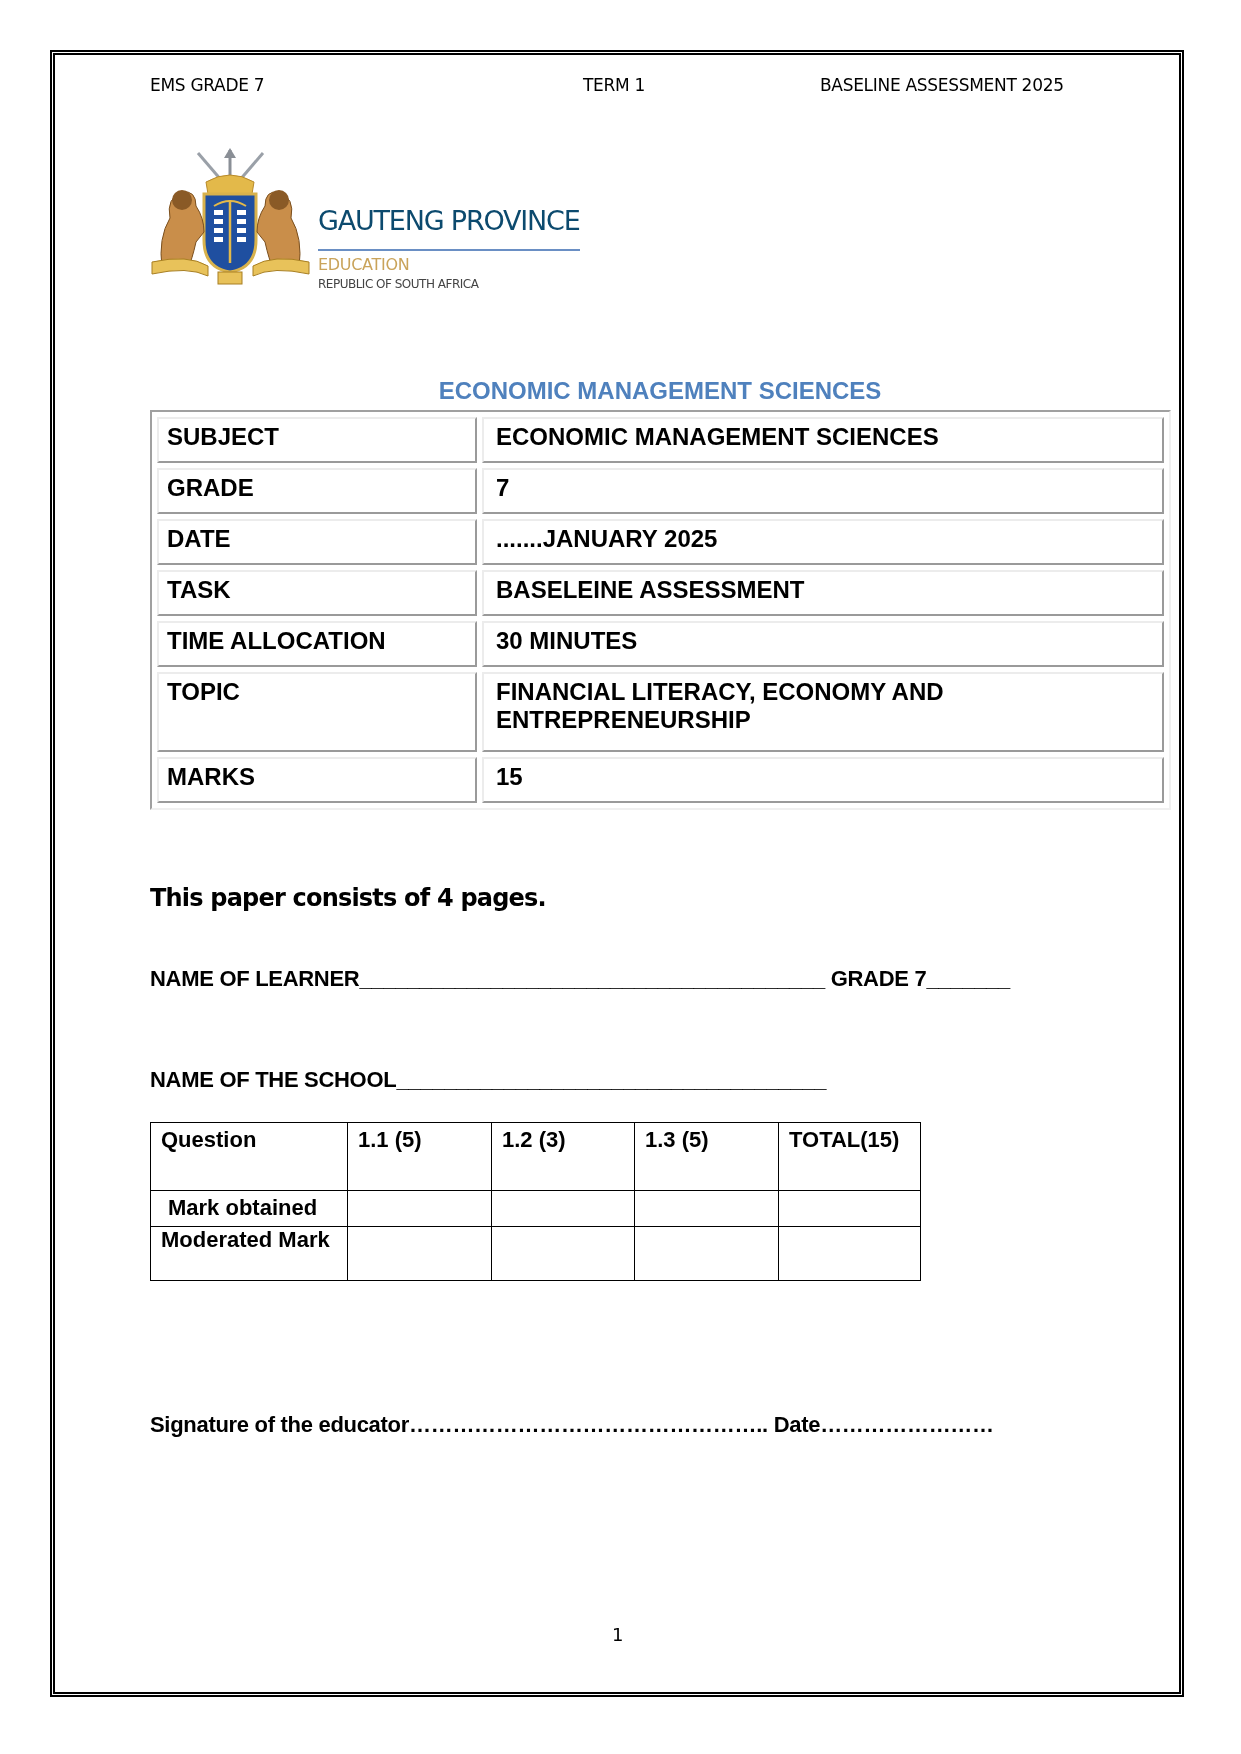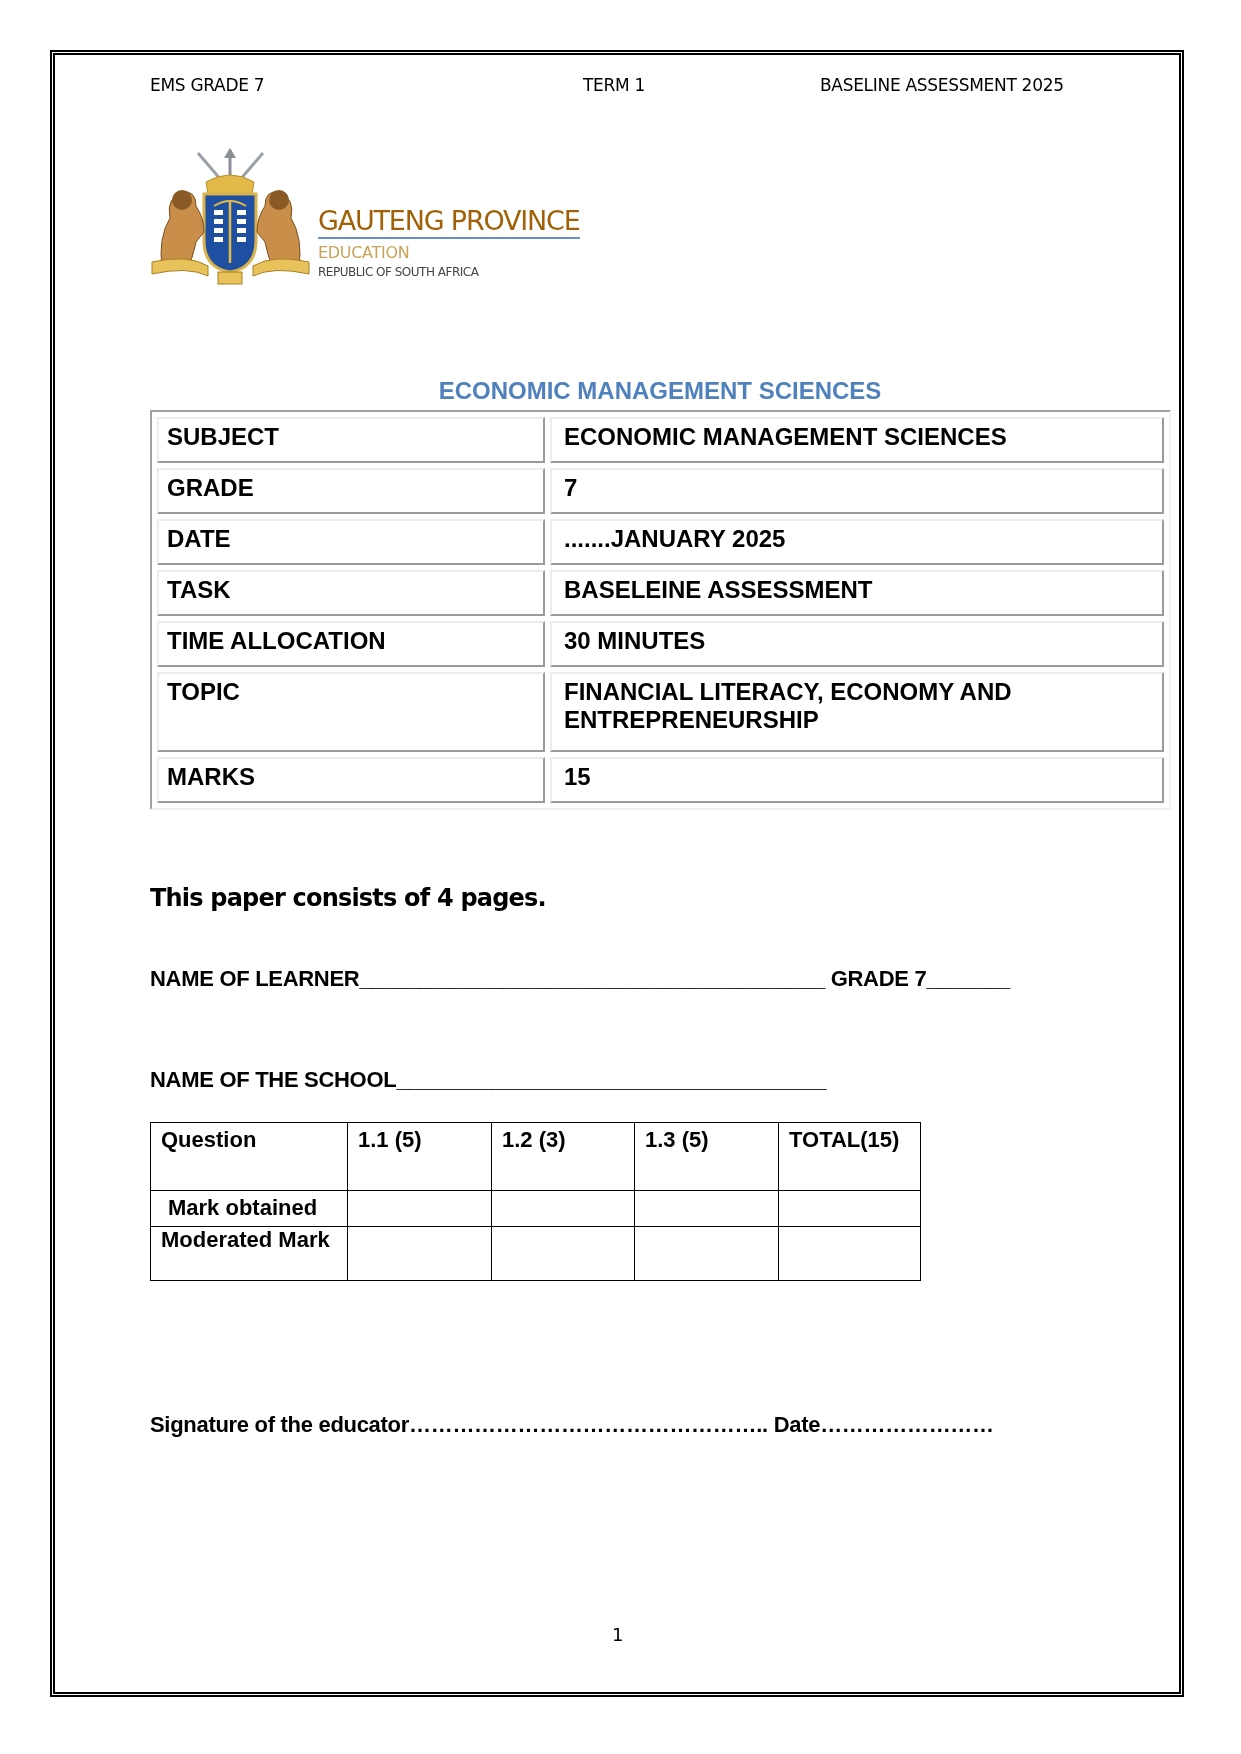--- a/index.html
+++ b/index.html
@@ -11,41 +11,41 @@
 
   .hdr { position: absolute; top: 75px; font-family: "DejaVu Sans", sans-serif;
          font-size: 17px; letter-spacing: -0.3px; }
   .hdr-left { left: 150px; }
   .hdr-mid { left: 583px; }
   .hdr-right { left: 820px; }
 
   
   .logo { position: absolute; left: 148px; top: 148px; width: 410px; height: 138px; }
   .logo-text { position: absolute; left: 170px; top: 58px; }
-  .logo-title { font-family: "DejaVu Sans", sans-serif; font-size: 27px; color: #a16207;
+  .logo-title { font-family: "DejaVu Sans", sans-serif; font-size: 27px; color: #0c4a6e;
                 letter-spacing: -1.2px; white-space: nowrap; line-height: 30px;
-                border-bottom: 2px solid #6a8fc4; padding-bottom: 1px; }
+                border-bottom: 2px solid #6a8fc4; padding-bottom: 13px; }
   .logo-sub1 { font-family: "DejaVu Sans", sans-serif; font-size: 16px; color: #c9a35a;
                letter-spacing: -0.3px; margin-top: 4px; }
   .logo-sub2 { font-family: "DejaVu Sans", sans-serif; font-size: 12px; color: #444;
                letter-spacing: -0.5px; margin-top: 3px; }
 
   .doc-title { position: absolute; left: 150px; width: 1020px; top: 377px; text-align: center;
                font-size: 24px; font-weight: bold; color: #4f81bd; }
 
   
   .info-table { position: absolute; left: 150px; top: 410px; width: 1021px;
                 border-collapse: separate; border-spacing: 5px;
                 border-top: 2px solid #a0a0a0; border-left: 2px solid #a0a0a0;
                 border-right: 2px solid #f0f0f0; border-bottom: 2px solid #f0f0f0; }
   .info-table td { border-top: 2px solid #ececec; border-left: 2px solid #ececec;
                    border-right: 2px solid #9a9a9a; border-bottom: 2px solid #9a9a9a;
                    vertical-align: top; font-size: 24px; font-weight: bold;
                    padding: 4px 12px 0 12px; height: 46px; box-sizing: border-box; line-height: 28px; }
-  .info-table td.lbl { width: 388px; padding-left: 8px; }
+  .info-table td.lbl { width: 320px; padding-left: 8px; }
   .info-table tr.tall td { height: 80px; }
 
   .pages-note { position: absolute; left: 150px; top: 884px; font-size: 24px; font-weight: bold;
                 font-family: "DejaVu Sans", sans-serif; letter-spacing: -0.8px; }
 
   .field-line { position: absolute; left: 150px; font-size: 22px; font-weight: bold;
                 letter-spacing: -0.3px; white-space: nowrap; }
   .learner-line { top: 966px; }
   .school-line { top: 1067px; }
 

